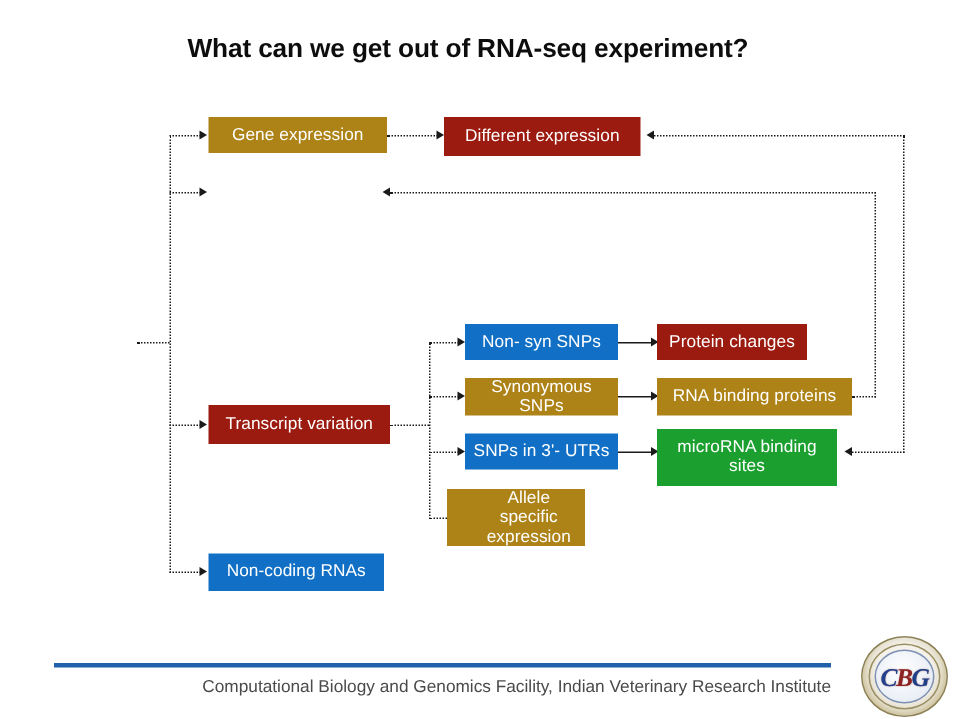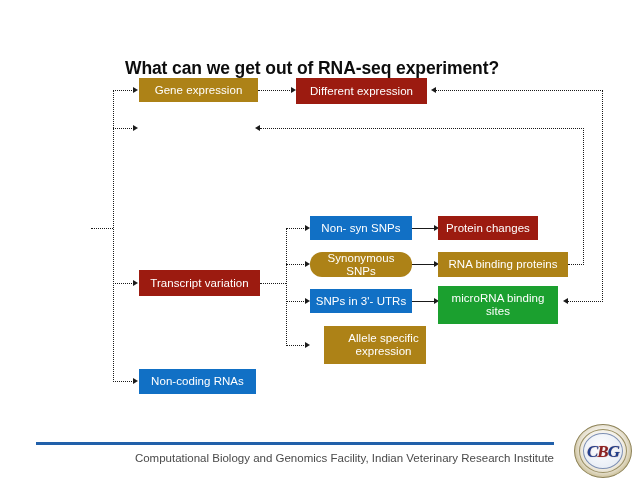--- a/index.html
+++ b/index.html
@@ -14,21 +14,20 @@
 
   .title{
     position:absolute;
     left:0;top:22px;width:624px;
     text-align:center;
     font-size:17.5px;
     font-weight:bold;
     color:#0d0d0d;
     letter-spacing:-0.1px;
     white-space:nowrap;
-    margin-top:36px;
   }
 
   
   .box{
     position:absolute;
     box-sizing:border-box;
     display:flex;
     align-items:center;
     justify-content:center;
     text-align:center;
@@ -190,37 +189,37 @@
   </div>
 
   <div class="box blue" style="left:310px;top:216px;width:102px;height:24px;">
     <span>Non- syn SNPs</span>
   </div>
 
   <div class="box red" style="left:438px;top:216px;width:100px;height:24px;">
     <span>Protein changes</span>
   </div>
 
-  <div class="box gold" style="left:310px;top:252px;width:102px;height:25px;border-radius:12px;">
+  <div class="box gold" style="left:310px;top:252px;width:102px;height:25px;">
     <span>Synonymous SNPs</span>
   </div>
 
   <div class="box gold" style="left:438px;top:252px;width:130px;height:25px;">
     <span>RNA binding proteins</span>
   </div>
 
   <div class="box blue" style="left:310px;top:289px;width:102px;height:24px;">
     <span>SNPs in 3'- UTRs</span>
   </div>
 
   <div class="box green" style="left:438px;top:286px;width:120px;height:38px;">
     <span>microRNA binding sites</span>
   </div>
 
-  <div class="box gold" style="left:324px;top:326px;width:102px;height:38px;padding-left:21px;">
+  <div class="box gold" style="left:298px;top:326px;width:92px;height:38px;padding-left:21px;">
     <span>Allele specific expression</span>
   </div>
 
   <div class="box blue" style="left:139px;top:369px;width:117px;height:25px;">
     <span>Non-coding RNAs</span>
   </div>
 
   <div class="footer-rule"></div>
   <div class="footer-text">Computational Biology and Genomics Facility, Indian Veterinary Research Institute</div>
 

